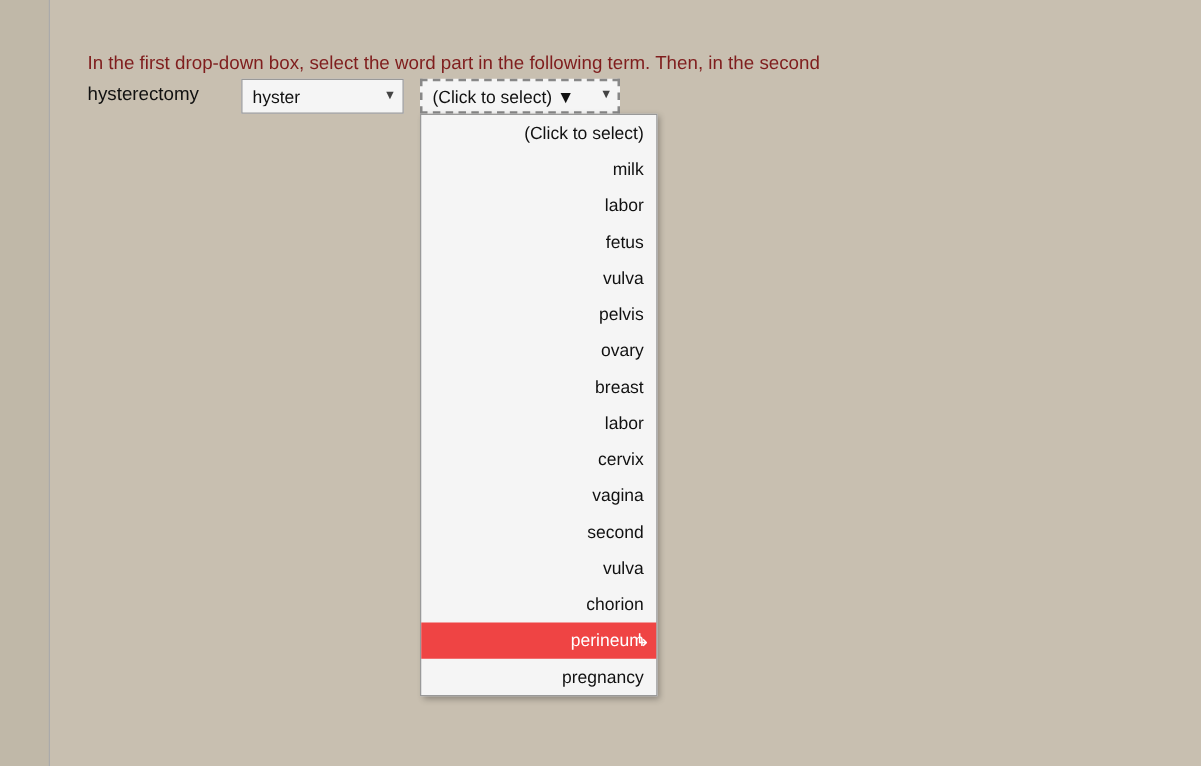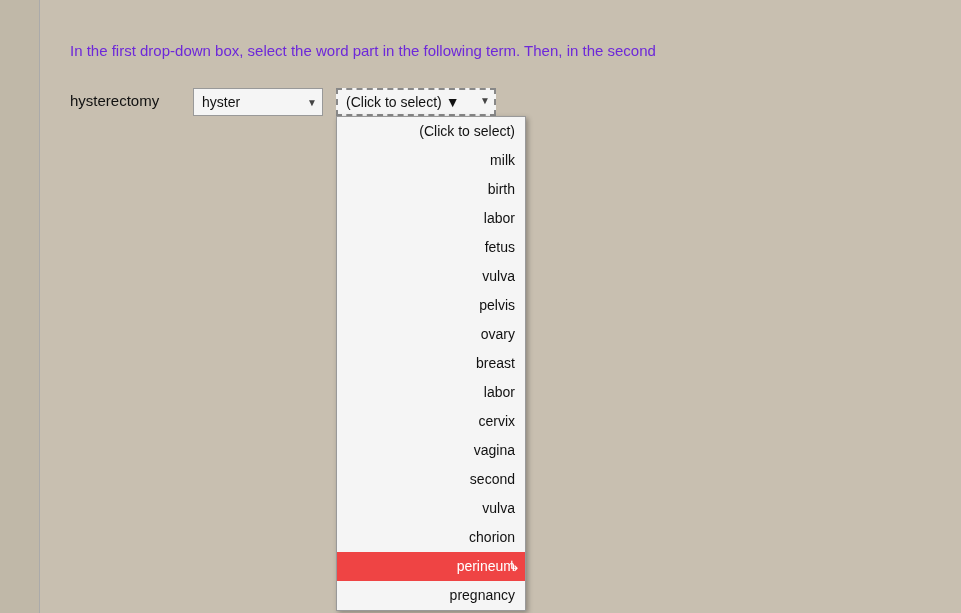--- a/index.html
+++ b/index.html
@@ -33,22 +33,21 @@
       position: absolute;
       left: 40px;
       top: 20px;
       right: 0;
       padding: 20px 30px;
     }
 
     .instruction-text {
       font-size: 15px;
       line-height: 1.5;
-      color: #6d28d9;
-      margin-bottom: 25px;
+      color: #7f1d1d;
       max-width: 820px;
     }
 
     .exercise-row {
       display: flex;
       align-items: flex-start;
       gap: 13px;
       position: relative;
     }
 
@@ -162,21 +161,20 @@
 
     <div class="second-select-wrapper" style="position:relative;text-align:right;">
       <div class="second-select-btn" style="display:flex; align-items:center; min-width:160px; border: 2px dashed #888; background:#f5f5f5; padding: 3px 24px 3px 8px; height:28px; font-size:14px; cursor:pointer;">
         <span>(Click to select)</span>
         <span style="margin-left:4px;">▼</span>
       </div>
 
       <div class="dropdown-open">
         <div class="dropdown-item">(Click to select)</div>
         <div class="dropdown-item">milk</div>
-        <div class="dropdown-item">birth</div>
         <div class="dropdown-item">labor</div>
         <div class="dropdown-item">fetus</div>
         <div class="dropdown-item">vulva</div>
         <div class="dropdown-item">pelvis</div>
         <div class="dropdown-item">ovary</div>
         <div class="dropdown-item">breast</div>
         <div class="dropdown-item">labor</div>
         <div class="dropdown-item">cervix</div>
         <div class="dropdown-item">vagina</div>
         <div class="dropdown-item">second</div>

